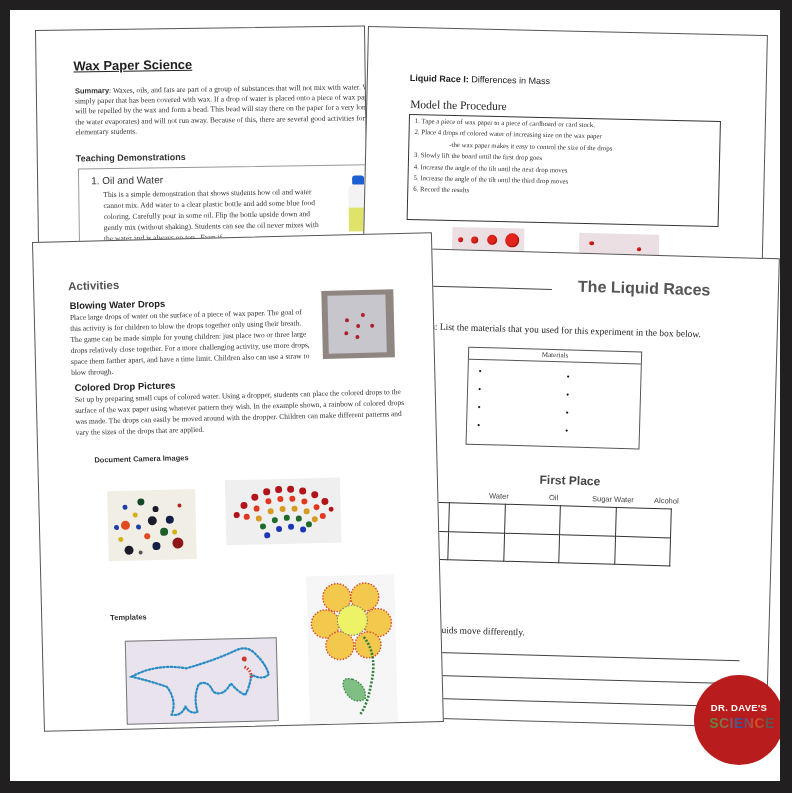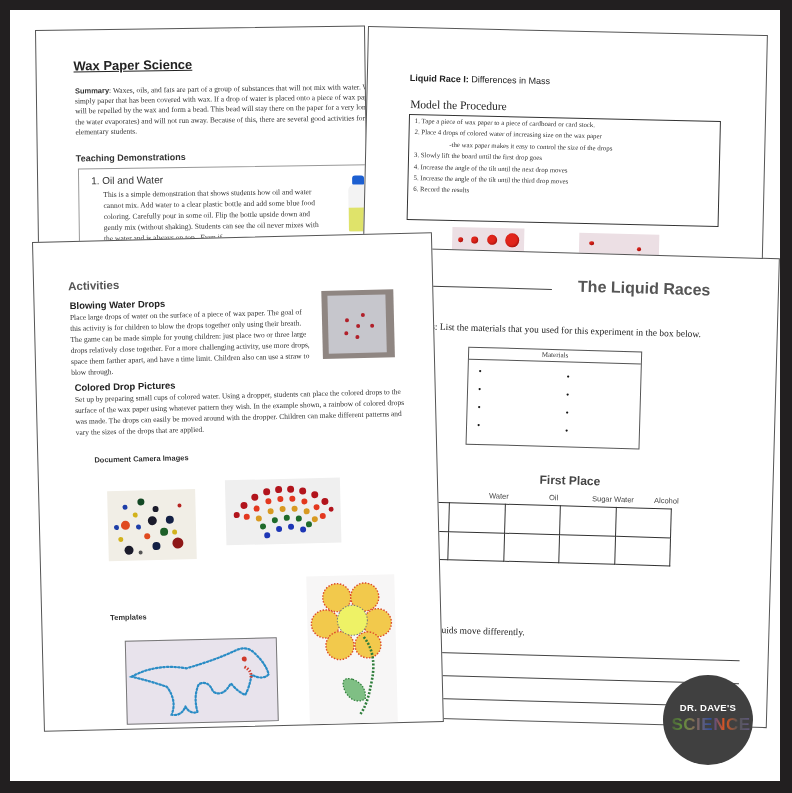--- a/index.html
+++ b/index.html
@@ -247,18 +247,18 @@
           <circle cx="32" cy="70" r="14"></circle>
           <circle cx="60" cy="70" r="13"></circle>
         </g>
         <circle cx="45" cy="45" r="15" fill="#eef266" stroke="#777" stroke-width="1" stroke-dasharray="1.5 1.5"></circle>
         <path d="M56 62 Q70 80 62 110 Q58 130 50 140" fill="none" stroke="#2e7d3a" stroke-width="2.6" stroke-dasharray="2 1.6"></path>
         <path d="M44 104 Q30 100 36 116 Q44 130 56 124 Q58 110 44 104 Z" fill="#7fbf84" stroke="#2e7d3a" stroke-width="1.2" stroke-dasharray="1.5 1.5"></path>
       </svg>
     </div>
   </div>
 
-  <div style="position:absolute; left:653px; top:665px; width:90px; height:90px; border-radius:50%; background:#404040; z-index:10;">
+  <div style="position:absolute; left:684px; top:665px; width:90px; height:90px; border-radius:50%; background:#b91c1c; z-index:10;">
     <div style="position:absolute; left:0; top:27px; width:90px; text-align:center; font-weight:bold; font-size:9.5px; color:#ffffff; letter-spacing:0.3px;">DR. DAVE'S</div>
-    <div style="position:absolute; left:0; top:40px; width:96px; text-align:center; font-weight:bold; font-size:17px; color:#2e3a33; letter-spacing:0.5px; background:linear-gradient(90deg,#3a3a3a 0%,#5f8f3a 20%,#8a6a5a 34%,#2e4fa0 50%,#e0541c 64%,#555 78%,#6a5aa0 100%); -webkit-background-clip:text; background-clip:text; -webkit-text-fill-color:transparent;">SCIENCE</div>
+    <div style="position:absolute; left:0; top:40px; width:96px; text-align:center; font-weight:bold; font-size:14px; color:#2e3a33; letter-spacing:0.5px; background:linear-gradient(90deg,#3a3a3a 0%,#5f8f3a 20%,#8a6a5a 34%,#2e4fa0 50%,#e0541c 64%,#555 78%,#6a5aa0 100%); -webkit-background-clip:text; background-clip:text; -webkit-text-fill-color:transparent;">SCIENCE</div>
   </div>
 
 </div>
 
 </body></html>

